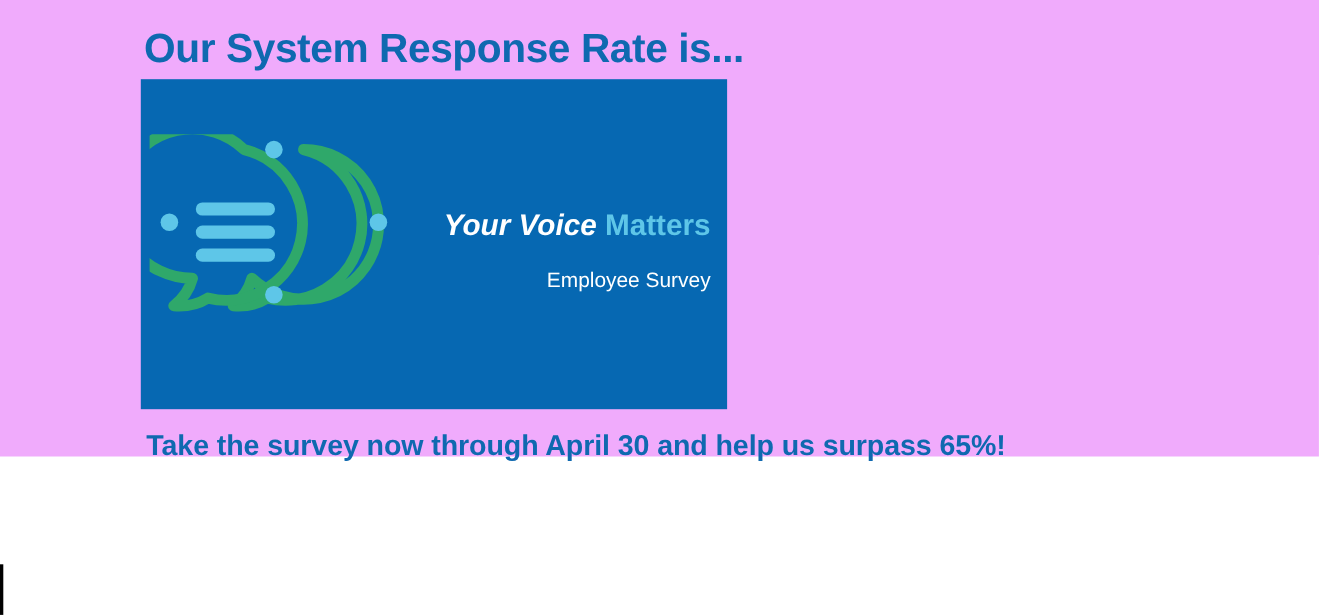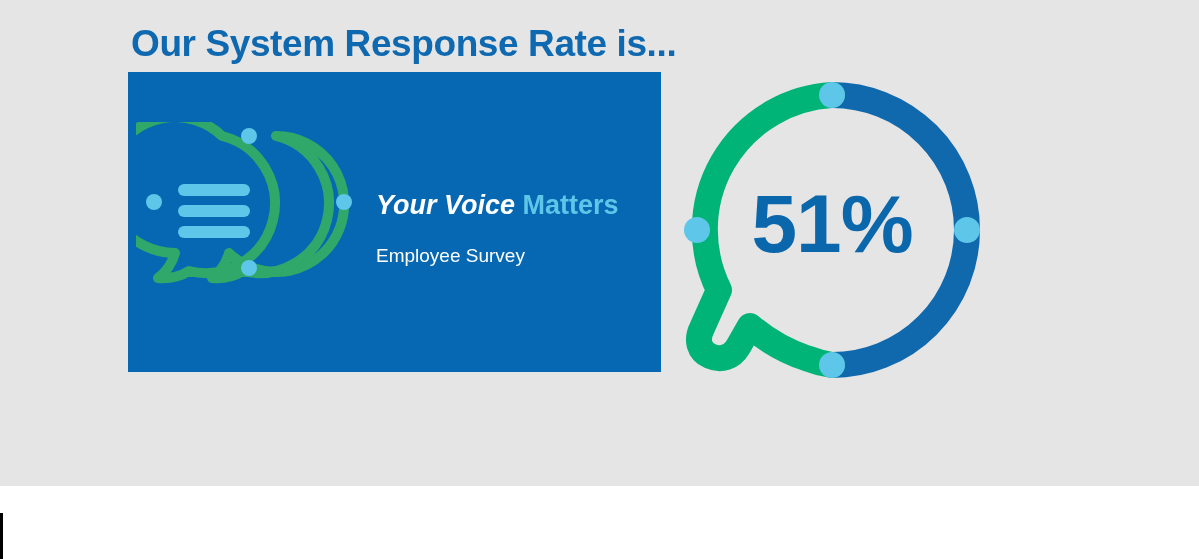--- a/index.html
+++ b/index.html
@@ -13,22 +13,22 @@
     position: relative;
     overflow: hidden;
     font-family: "Liberation Sans", sans-serif;
     -webkit-font-smoothing: antialiased;
   }
 
   #stage {
     position: absolute;
     left: 0; top: 0;
     width: 1199px;
-    height: 486px;
-    background: #e5e5e5;
+    height: 415px;
+    background: #f0abfc;
   }
 
   
   .headline {
     position: absolute;
     left: 131px;
     top: 22px;
     font-size: 37px;
     font-weight: bold;
     color: #0f69b0;
@@ -53,21 +53,21 @@
     top: 50px;
     width: 225px;
     height: 190px;
   }
 
   .logo-words {
     position: absolute;
     left: 248px;
     top: 118px;
     width: 270px;
-    text-align: left;
+    text-align: right;
   }
   .logo-line1 {
     font-size: 27px;
     line-height: 31px;
     white-space: nowrap;
   }
   .logo-line1 .yv {
     color: #ffffff;
     font-weight: bold;
     font-style: italic;
@@ -166,37 +166,17 @@
     </div>
 
     <div class="logo-words">
       <div class="logo-line1">
         <span class="yv">Your Voice </span><span class="mt">Matters</span>
       </div>
       <div class="logo-line2">Employee Survey</div>
     </div>
   </div>
 
-  <div class="gauge">
-    <svg viewBox="0 0 320 320" width="320" height="320" aria-hidden="true">
 
-      <path d="M160 25 A135 135 0 0 1 160 295" fill="none" stroke="#1068ad" stroke-width="26" stroke-linecap="butt"></path>
-
-      <path d="M160 25
-               A135 135 0 0 0 47 220
-               L30 258
-               C24 270 27 281 38 286
-               C49 291 60 287 66 277
-               L78 256
-               C92 268 110 280 134 288
-               A135 135 0 0 0 160 295" fill="none" stroke="#00b377" stroke-width="26" stroke-linecap="round" stroke-linejoin="round"></path>
-
-      <circle cx="160" cy="25" r="13" fill="#5ec6e8"></circle>
-      <circle cx="295" cy="160" r="13" fill="#5ec6e8"></circle>
-      <circle cx="160" cy="295" r="13" fill="#5ec6e8"></circle>
-      <circle cx="25" cy="160" r="13" fill="#5ec6e8"></circle>
-    </svg>
-    <div class="gauge-value">51%</div>
-  </div>
-
+  <div class="caption">Take the survey now through April 30 and help us surpass 65%!</div>
 
   <div class="edge-mark"></div>
 </div>
 
 </body></html>

